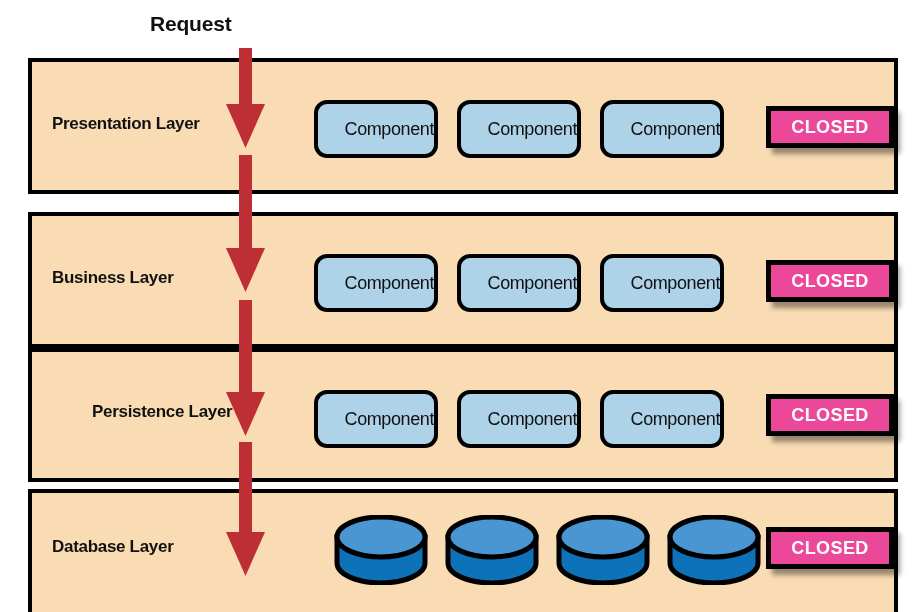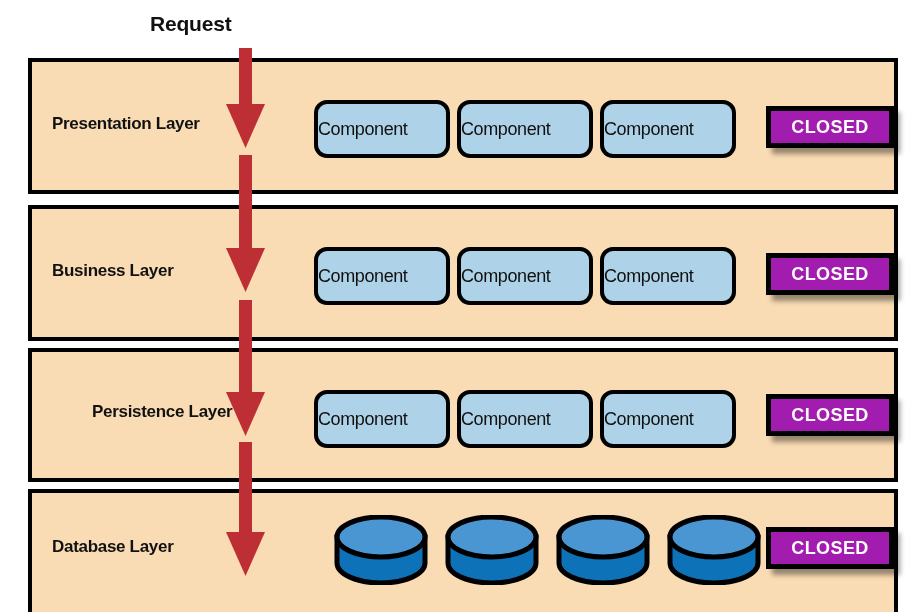--- a/index.html
+++ b/index.html
@@ -37,21 +37,21 @@
   
   .layer-band {
     position: absolute;
     left: 28px;
     width: 870px;
     background: #FADCB4;
     border: 4px solid #000000;
     box-sizing: border-box;
   }
   .layer-band.l0 { top: 58px;  height: 136px; }
-  .layer-band.l1 { top: 205px; height: 136px; }
+  .layer-band.l1 { top: 212px; height: 136px; }
   .layer-band.l2 { top: 348px; height: 134px; }
   .layer-band.l3 { top: 489px; height: 136px; }
 
   .layer-label {
     position: absolute;
     left: 20px;
     font-size: 17px;
     font-weight: 600;
     color: #111111;
     letter-spacing: -0.3px;
@@ -66,29 +66,29 @@
   .component-row {
     position: absolute;
     left: 282px;
     top: 38px;
     width: 440px;
     height: 58px;
   }
   .component-box {
     position: absolute;
     top: 0;
-    width: 136px;
+    width: 124px;
     height: 58px;
     background: #AED3E8;
     border: 4px solid #000000;
     border-radius: 13px;
     box-sizing: border-box;
     display: flex;
     align-items: center;
-    justify-content: flex-start;
+    justify-content: flex-end;
   }
   .component-box.c0 { left: 0px; }
   .component-box.c1 { left: 143px; }
   .component-box.c2 { left: 286px; }
   .component-label {
     font-size: 18px;
     font-weight: 500;
     color: #111111;
     letter-spacing: -0.4px;
     white-space: nowrap;
@@ -111,21 +111,21 @@
   .db-cyl.d0 { left: 22px; }
   .db-cyl.d1 { left: 133px; }
   .db-cyl.d2 { left: 244px; }
   .db-cyl.d3 { left: 355px; }
 
   
   .closed-box {
     position: absolute;
     width: 128px;
     height: 42px;
-    background: #a21caf;
+    background: #ec4899;
     border: 5px solid #000000;
     box-sizing: border-box;
     display: flex;
     align-items: center;
     justify-content: center;
     box-shadow: 6px 6px 5px rgba(0,0,0,0.40);
   }
   .closed-box.in-l0 { left: 734px; top: 44px; }
   .closed-box.in-l1 { left: 734px; top: 44px; }
   .closed-box.in-l2 { left: 734px; top: 42px; }

